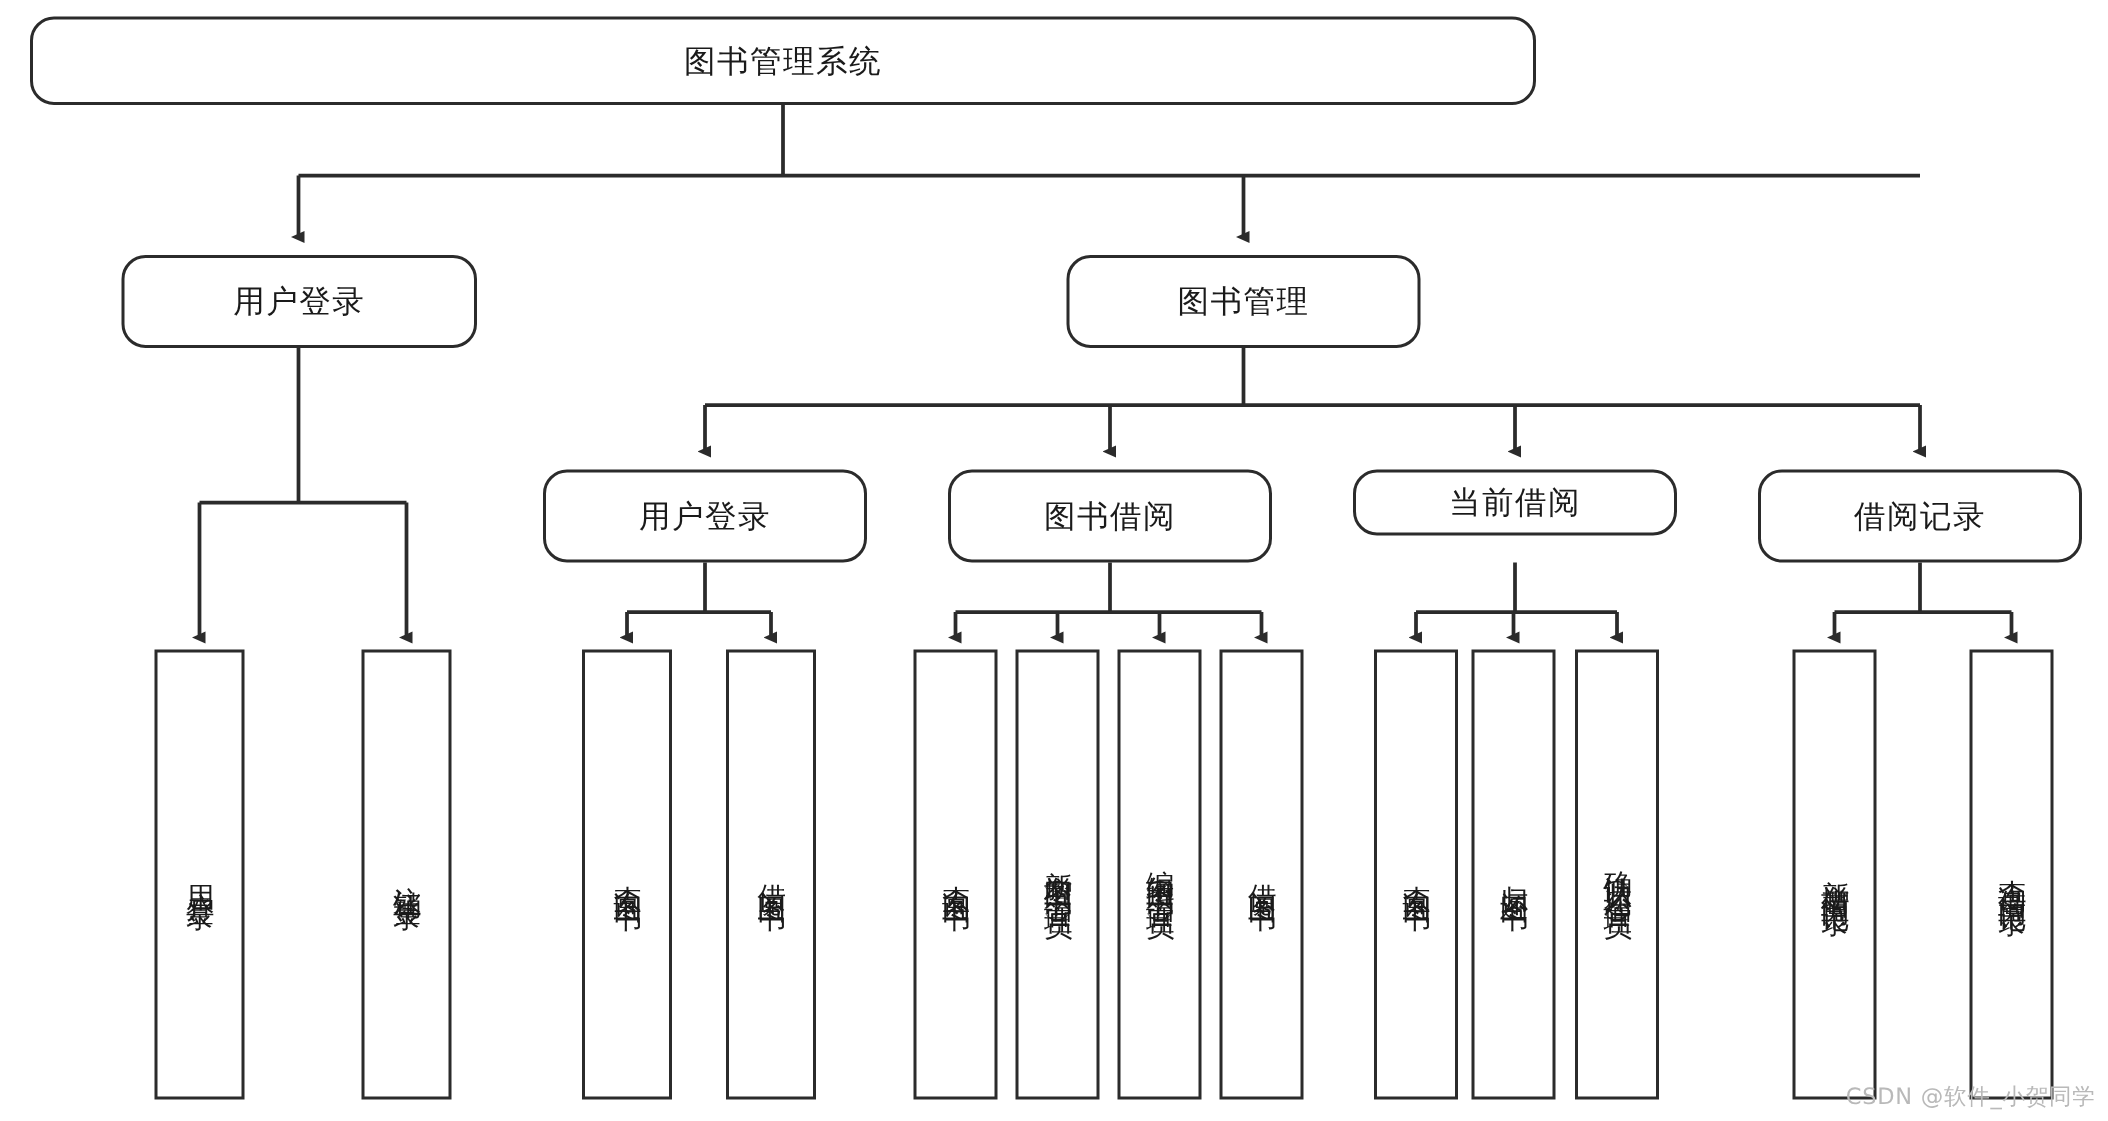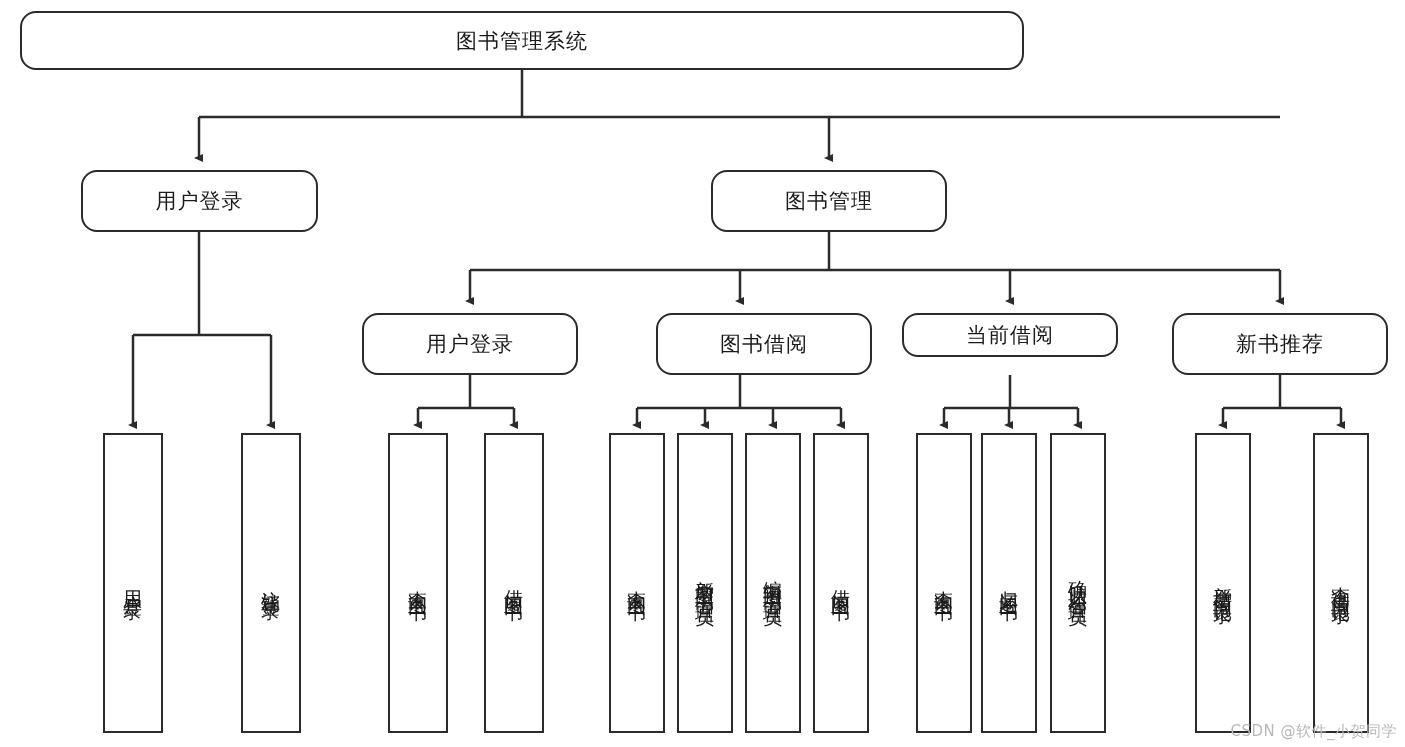--- a/index.html
+++ b/index.html
@@ -131,30 +131,30 @@
   </div>
 
   <div class="node h" style="left:711px; top:170px; width:236px; height:62px;">
     <span class="lbl">图书管理</span>
   </div>
 
   <div class="node h" style="left:362px; top:313px; width:216px; height:62px;">
     <span class="lbl">用户登录</span>
   </div>
 
-  <div class="node h" style="left:632px; top:313px; width:216px; height:62px;margin-left:24px;">
+  <div class="node h" style="left:632px; top:313px; width:216px; height:62px;">
     <span class="lbl">图书借阅</span>
   </div>
 
   <div class="node h" style="left:902px; top:313px; width:216px; height:44px;">
     <span class="lbl">当前借阅</span>
   </div>
 
   <div class="node h" style="left:1172px; top:313px; width:216px; height:62px;">
-    <span class="lbl">新书推荐</span>
+    <span class="lbl">借阅记录</span>
   </div>
 
   <div class="node v" style="left:103px; top:433px; width:60px; height:300px;">
     <span class="lbl">用户登录</span>
   </div>
 
   <div class="node v" style="left:241px; top:433px; width:60px; height:300px;">
     <span class="lbl">注销登录</span>
   </div>
 

